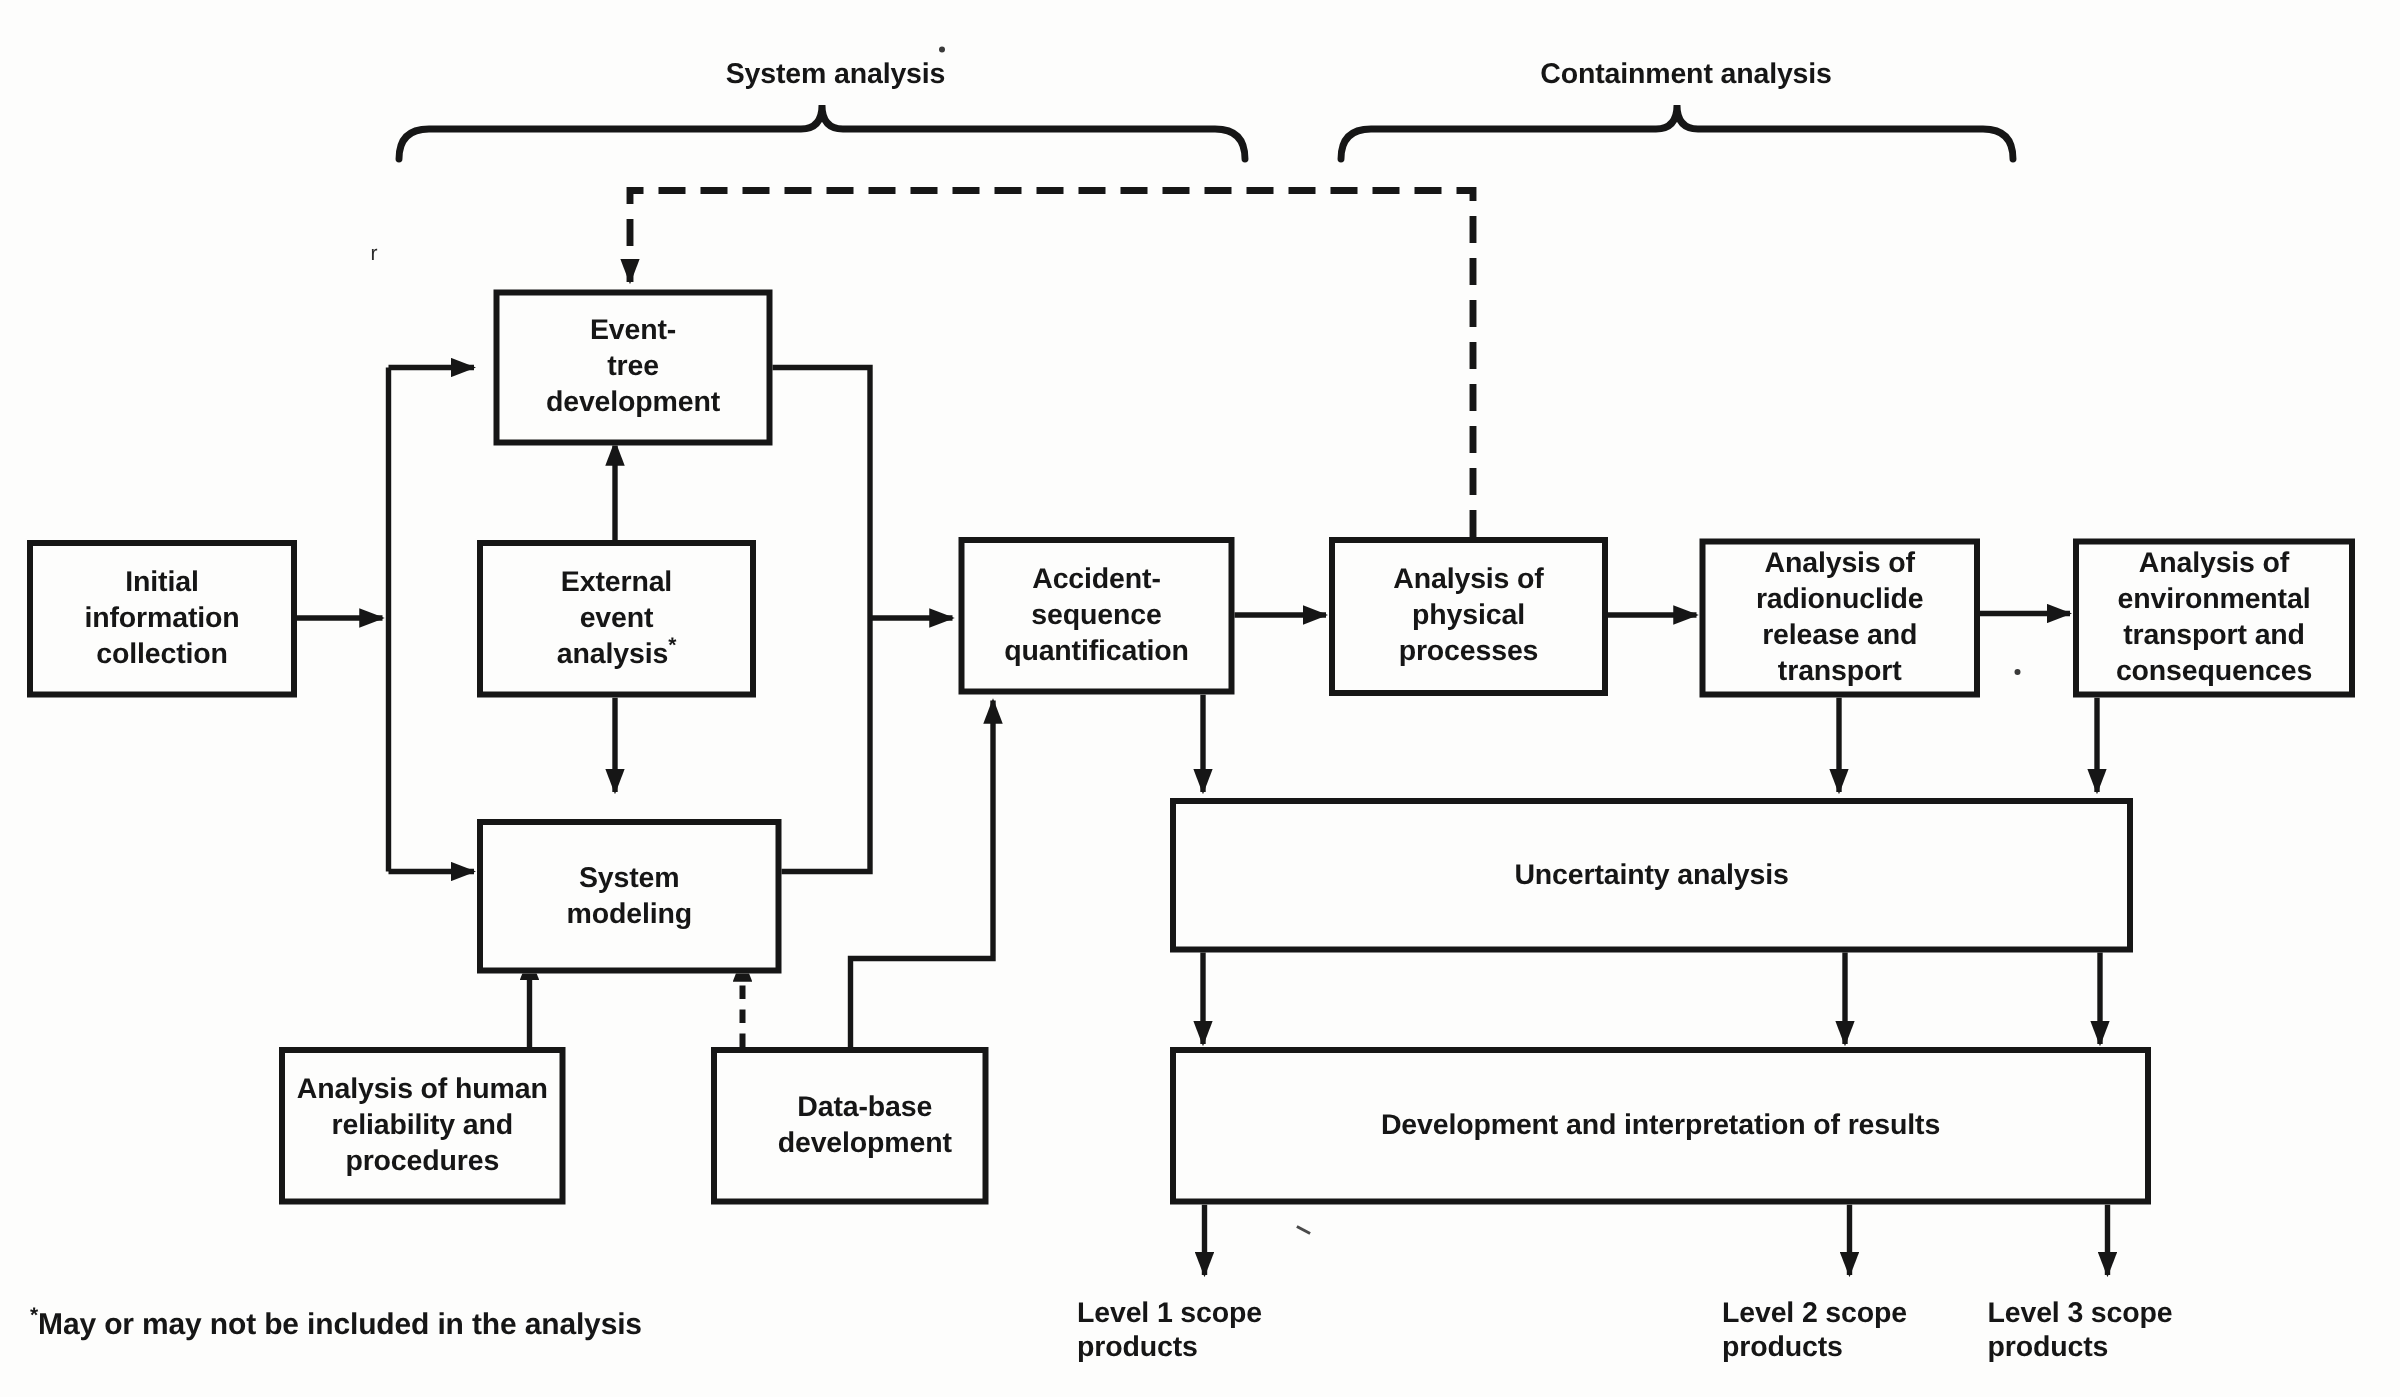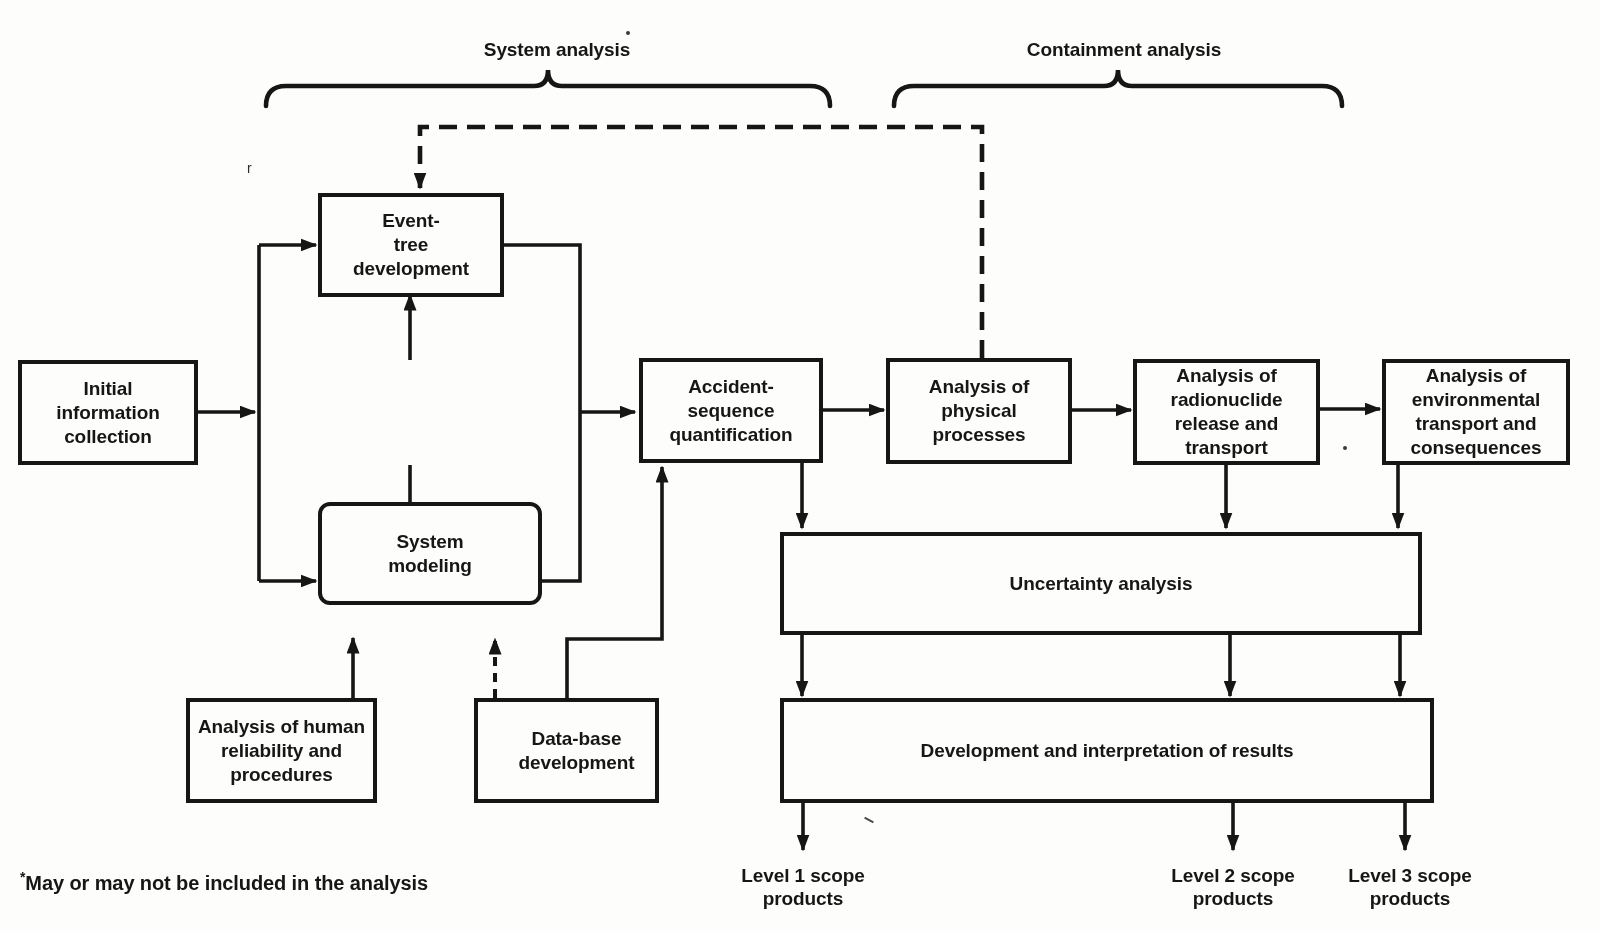--- a/index.html
+++ b/index.html
@@ -14,21 +14,21 @@
     font-weight:700;font-size:19px;line-height:24px;letter-spacing:-0.1px;
     box-sizing:border-box;
   }
   .ml{white-space:pre-line;}
   .box sup,.footnote sup{font-size:14px;line-height:0;vertical-align:super;font-weight:700;}
   .brace-label{
     position:absolute;transform:translate(-50%,-50%);
     font-weight:700;font-size:19px;white-space:nowrap;letter-spacing:-0.1px;
   }
   .output-label{
-    position:absolute;transform:translateX(-50%);text-align:center;
+    position:absolute;transform:translateX(-50%);text-align:left;
     font-weight:700;font-size:19px;line-height:23px;white-space:pre-line;letter-spacing:-0.1px;
   }
   .footnote{position:absolute;font-weight:700;font-size:20px;letter-spacing:-0.1px;}
   .dot{position:absolute;width:4px;height:4px;background:#3a3a3a;border-radius:50%;}
   .tick{position:absolute;width:10px;height:2px;background:#4a4a4a;transform:rotate(28deg);}
   .stray{position:absolute;font-size:14px;color:#2c2c2c;font-weight:400;}
 </style>
 </head>
 <body>
 
@@ -86,28 +86,33 @@
 
   <div class="brace-label" style="left:557px;top:50px;">System analysis</div>
   <div class="brace-label" style="left:1124px;top:50px;">Containment analysis</div>
 
   <div class="box" style="left:18px;top:360px;width:180px;height:105px;">
     <span class="ml">Initial
 information
 collection</span>
   </div>
 
-  <div class="box" style="left:318px;top:193px;width:186px;height:104px;">
+  <div class="box" style="left:329px;top:193px;width:186px;height:104px;">
     <span class="ml">Event-
 tree
 development</span>
   </div>
 
+  <div class="box" style="left:318px;top:360px;width:186px;height:105px;">
+    <span><span class="ml">External
+event
+analysis</span><sup>*</sup></span>
+  </div>
 
-  <div class="box" style="left:318px;top:502px;width:224px;height:103px;border-radius:12px;">
+  <div class="box" style="left:318px;top:546px;width:203px;height:103px;">
     <span class="ml">System
 modeling</span>
   </div>
 
   <div class="box" style="left:639px;top:358px;width:184px;height:105px;">
     <span class="ml">Accident-
 sequence
 quantification</span>
   </div>
 

